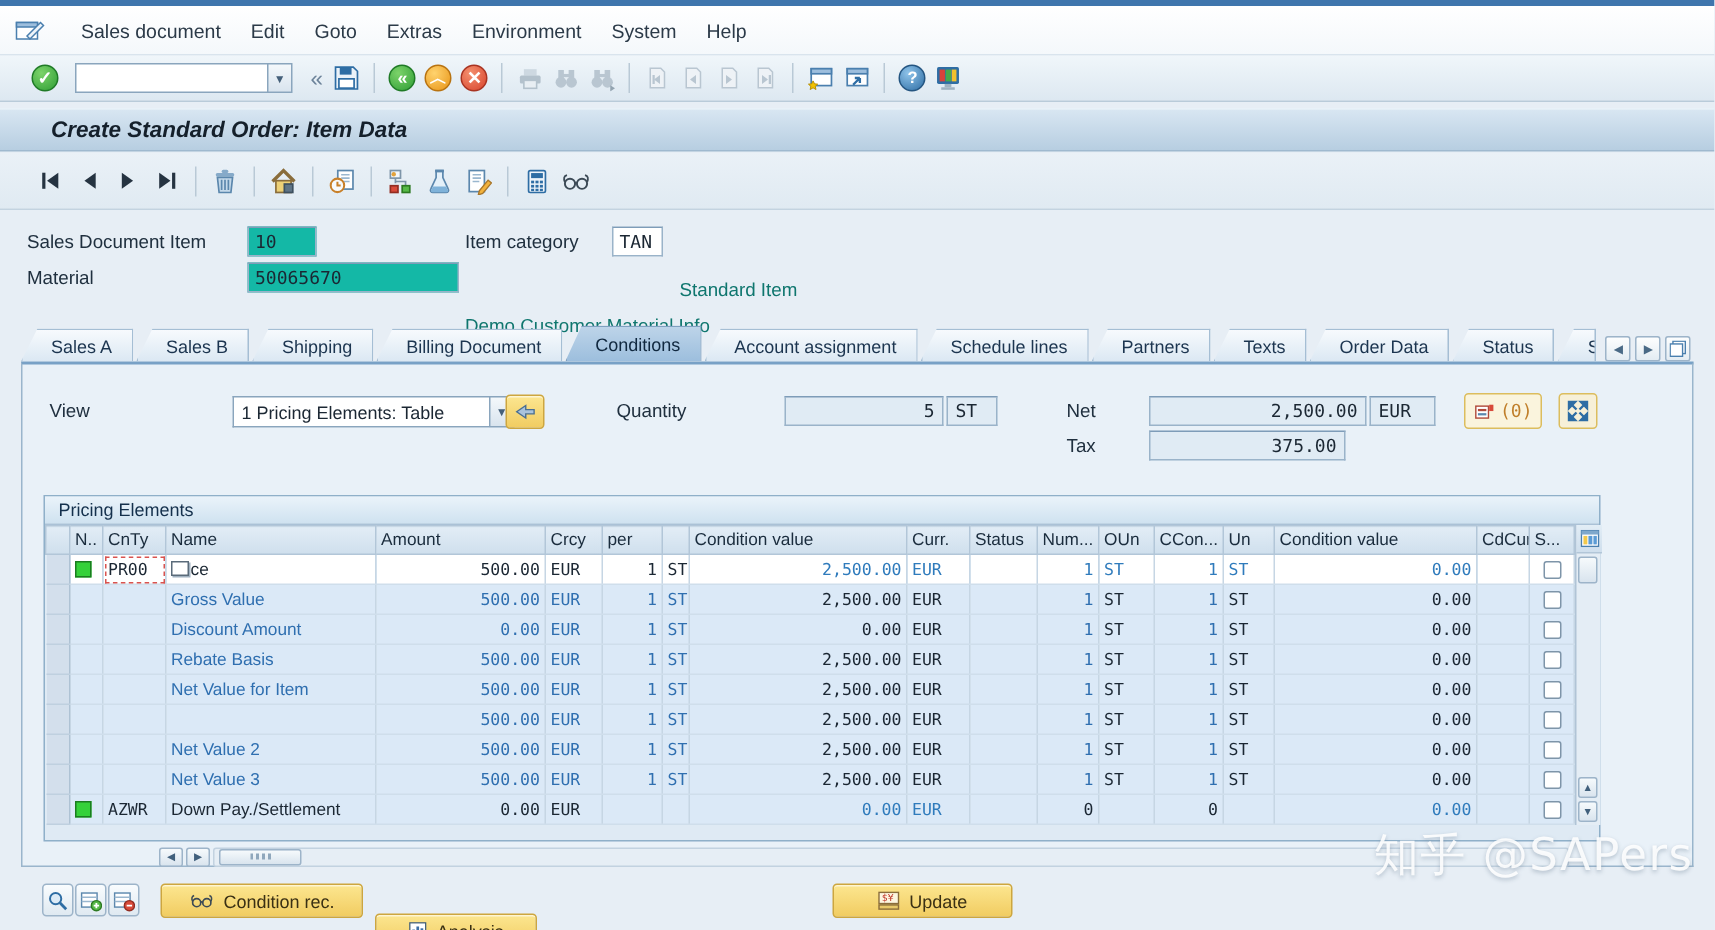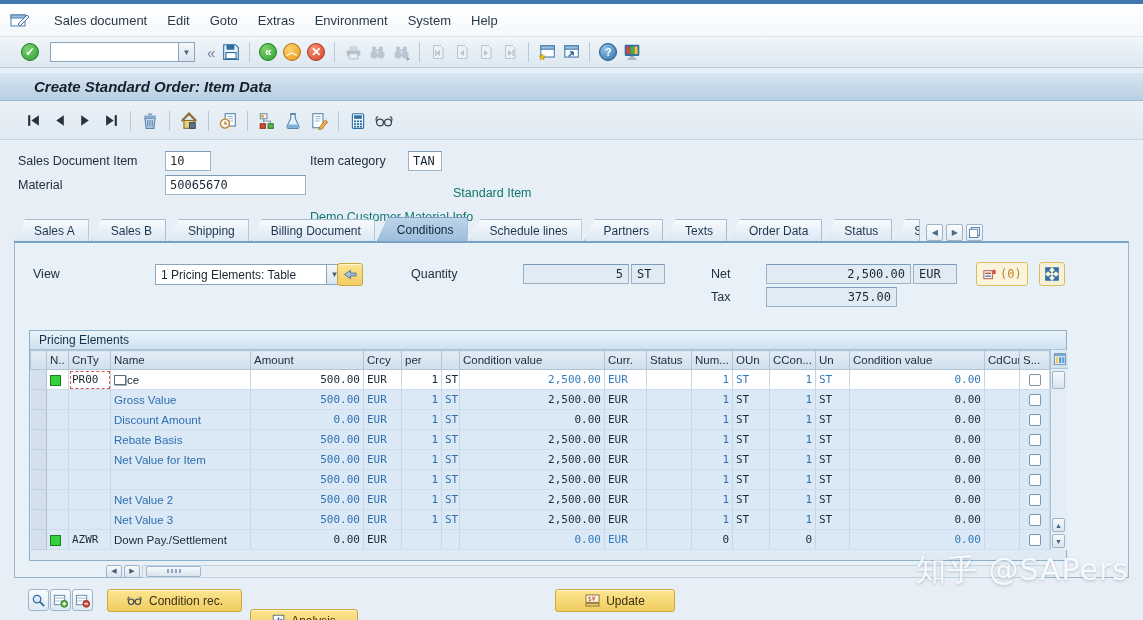--- a/index.html
+++ b/index.html
@@ -64,21 +64,21 @@
     background:linear-gradient(#eaf1f7,#e0eaf2);
     border-bottom:1px solid #c3d3e0;
     display:flex; align-items:center; padding-left:20px;
   }
   .at-btn { width:26px; height:26px; display:flex; align-items:center; justify-content:center; border:1px solid transparent; border-radius:2px; }
 
   
   .fields { position:absolute; left:0; top:140px; width:100%; height:70px; }
   .flabel { position:absolute; font-size:12.5px; color:#20303f; }
   .fbox {
-    position:absolute; height:20px; background:#ffffff;
+    position:absolute; height:20px; background:#14b8a6;
     border:1px solid #9ab3c9; border-top-color:#7e9cb8;
     font-family:"DejaVu Sans Mono",monospace; font-size:12px; color:#1b2733;
     display:flex; align-items:center; padding:0 4px;
   }
   .fbox.white { background:#fff; }
   .ftext { position:absolute; font-size:12.5px; color:#0f766e;margin-top:32px; }
 
   
   .tabstrip { position:absolute; left:14px; top:217px; width:1115px; height:24px; display:flex; align-items:flex-end; }
   .tab {
@@ -448,20 +448,21 @@
     <span class="ftext" style="left:310px; top:38px;">Demo Customer Material Info</span>
   </div>
 
   <div class="tabstrip">
     <div style="display:flex; align-items:flex-end;">
         <div class="tab">Sales A</div>
         <div class="tab">Sales B</div>
         <div class="tab">Shipping</div>
         <div class="tab">Billing Document</div>
         <div class="tab active">Conditions</div>
+        <div class="tab">Account assignment</div>
         <div class="tab">Schedule lines</div>
         <div class="tab">Partners</div>
         <div class="tab">Texts</div>
         <div class="tab">Order Data</div>
         <div class="tab">Status</div>
         <div class="tab clipped">S</div>
       </div>
     <div class="tabnav">
       <span class="tn-btn">◀</span>
       <span class="tn-btn">▶</span>

